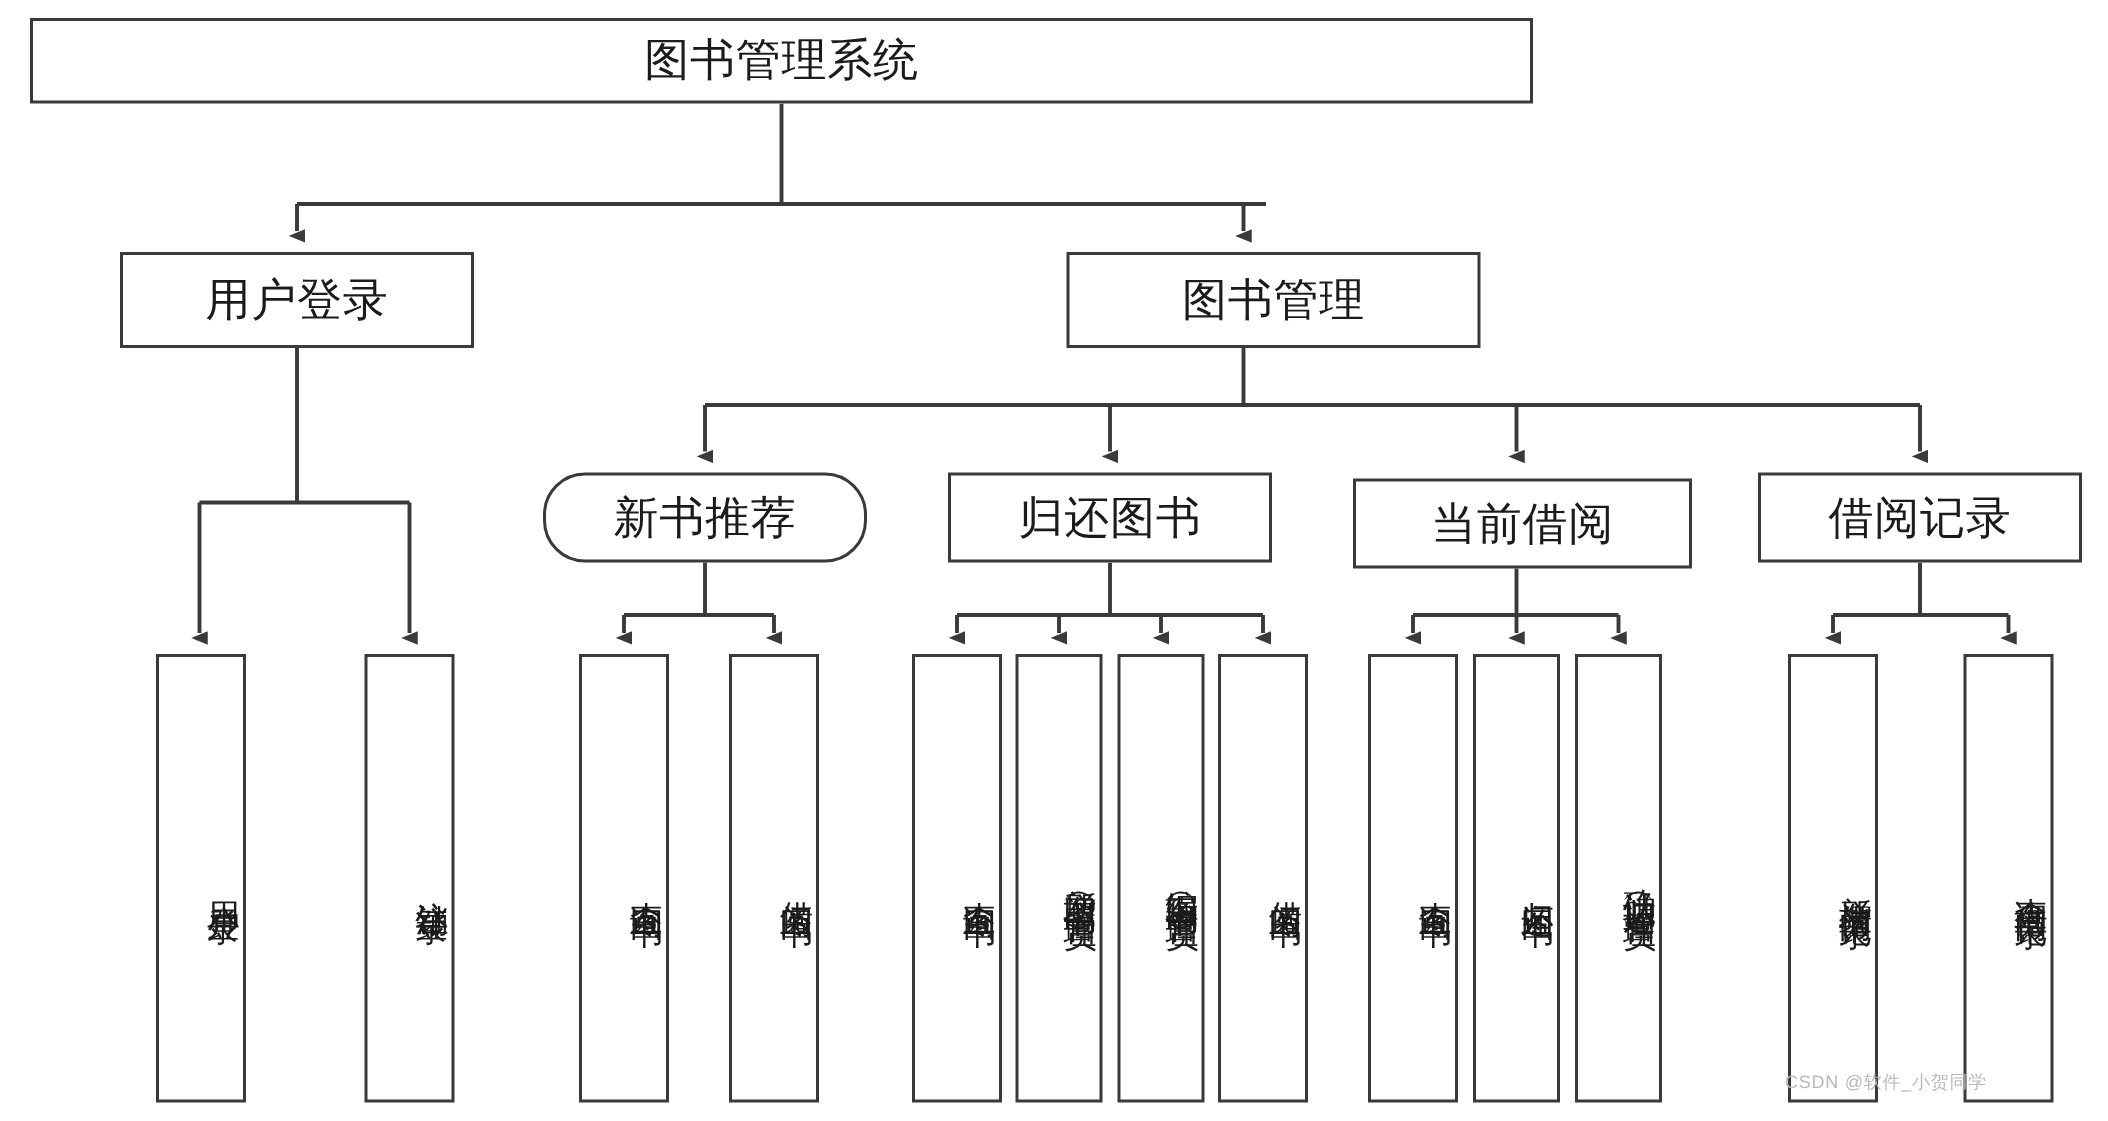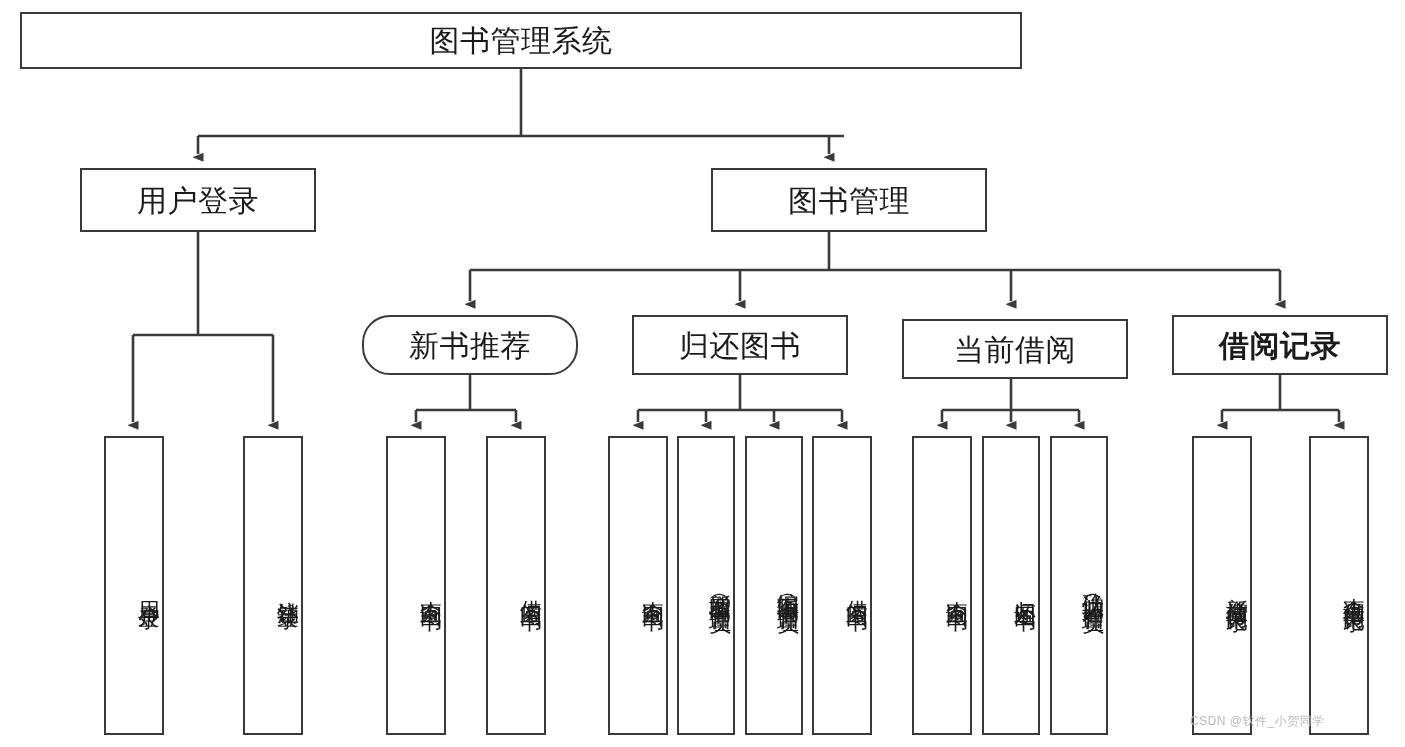--- a/index.html
+++ b/index.html
@@ -133,21 +133,21 @@
 
   <div class="node horiz" style="left:362px; top:315px; width:216px; height:60px;border-radius:28px;">
     <span class="label">新书推荐</span>
   </div>
   <div class="node horiz" style="left:632px; top:315px; width:216px; height:60px;">
     <span class="label">归还图书</span>
   </div>
   <div class="node horiz" style="left:902px; top:319px; width:226px; height:60px;">
     <span class="label">当前借阅</span>
   </div>
-  <div class="node horiz" style="left:1172px; top:315px; width:216px; height:60px;font-weight:bold;">
+  <div class="node horiz" style="left:1172px; top:315px; width:216px; height:60px;">
     <span class="label">借阅记录</span>
   </div>
 
   <div class="node vert" style="left:104px; top:436px; width:60px; height:299px;">
     <span class="label">用户登录</span>
   </div>
   <div class="node vert" style="left:243px; top:436px; width:60px; height:299px;">
     <span class="label">注销登录</span>
   </div>
 

